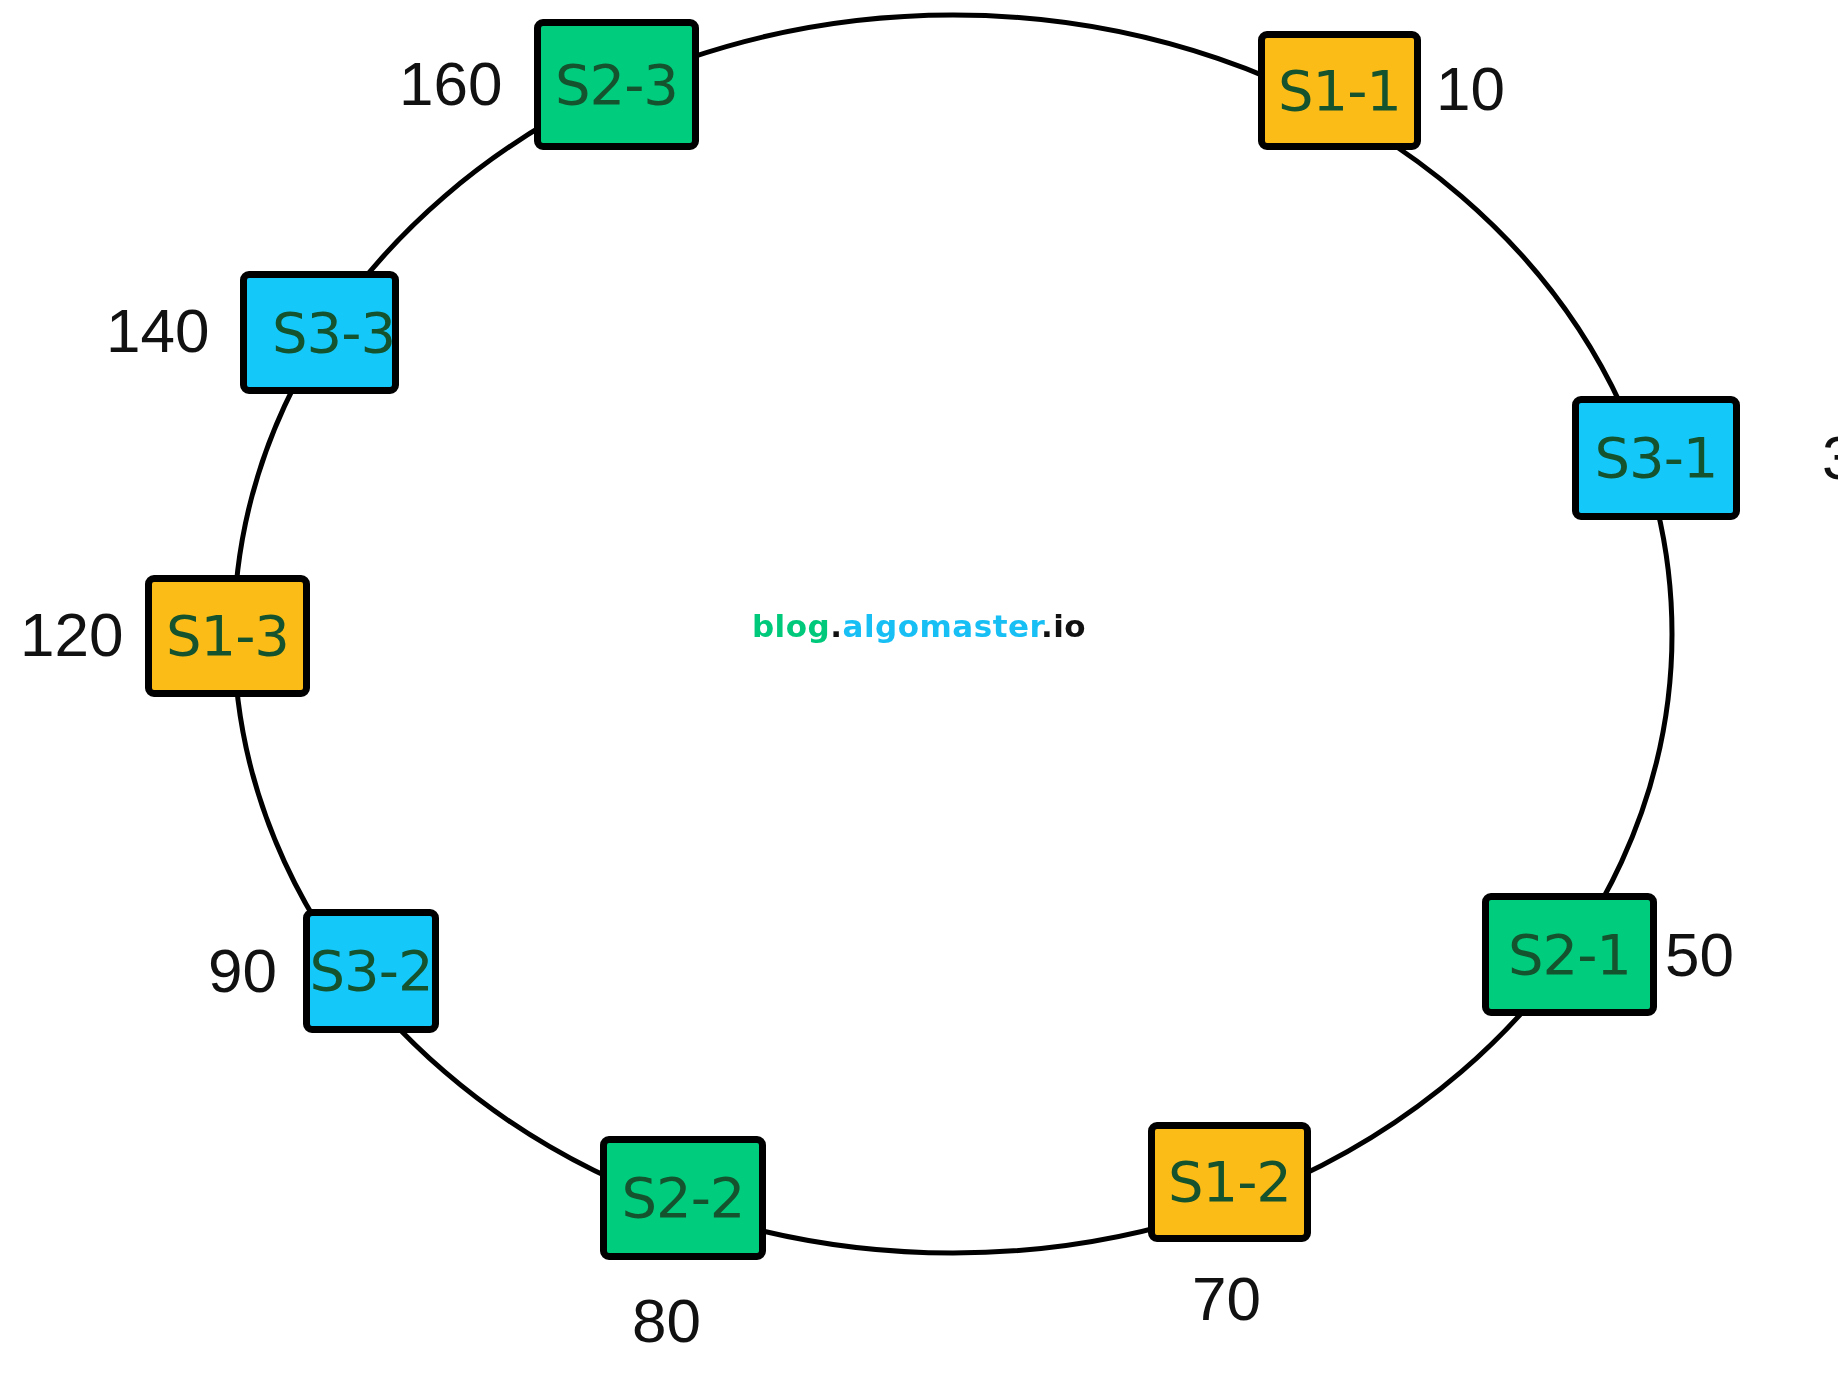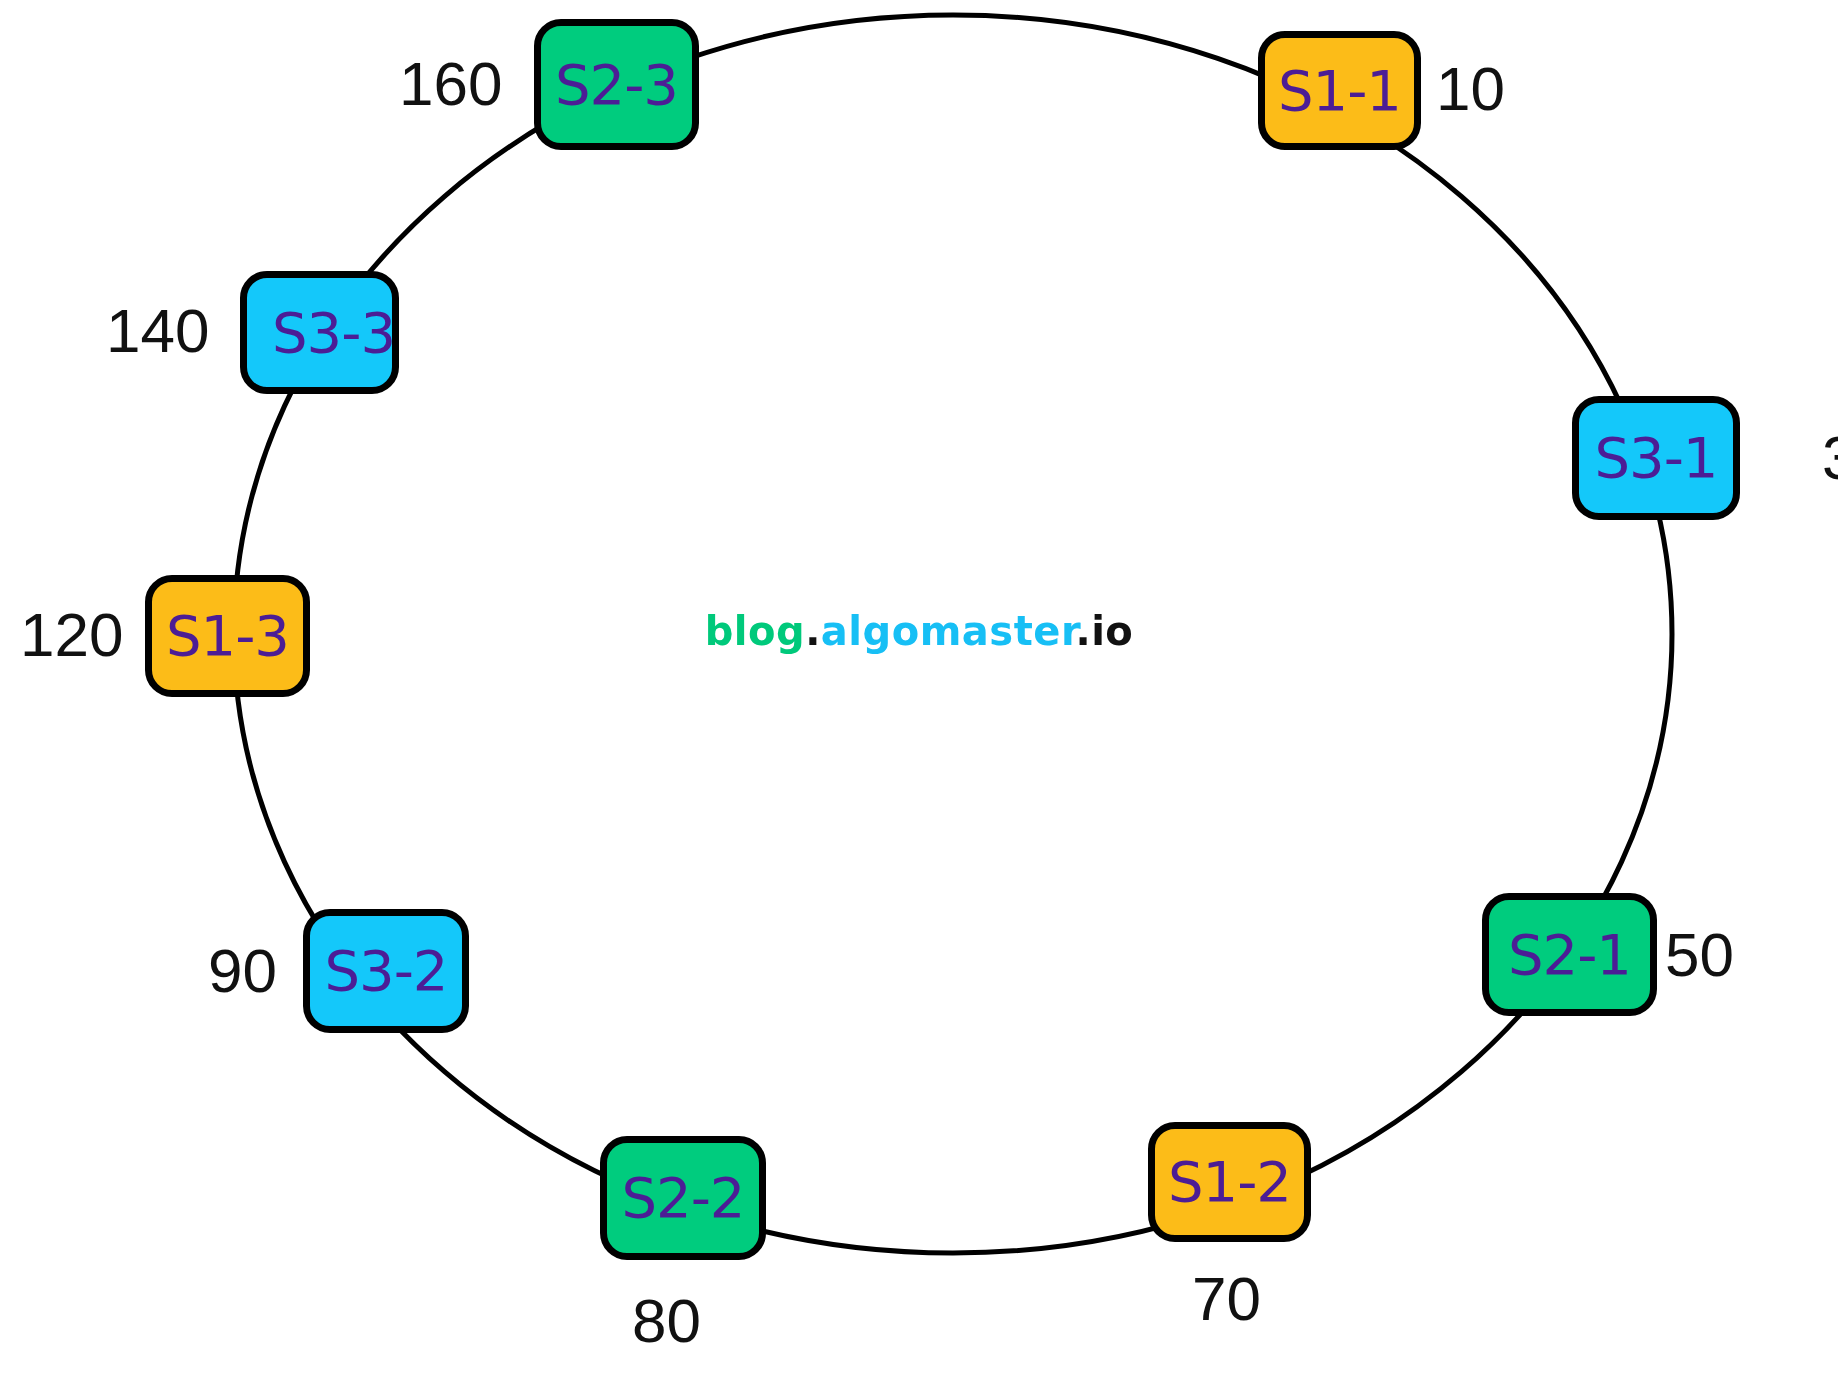--- a/index.html
+++ b/index.html
@@ -22,25 +22,25 @@
     width: 1838px;
     height: 1390px;
   }
   .node {
     position: absolute;
     display: flex;
     align-items: center;
     justify-content: center;
     box-sizing: border-box;
     border: 7px solid #000000;
-    border-radius: 27px;
+    border-radius: 9px;
     font-family: "DejaVu Sans", sans-serif;
     font-size: 56px;
     font-weight: 500;
-    color: #4c1d95;
+    color: #14532d;
     letter-spacing: -1px;
     line-height: 1;
     white-space: nowrap;
     z-index: 5;
   }
   .node-orange { background: #FCBC18; }
   .node-green  { background: #00CC7E; }
   .node-cyan   { background: #14C8FA; }
 
   .hashlabel {
@@ -54,21 +54,21 @@
     z-index: 4;
   }
 
   #watermark {
     position: absolute;
     left: 0;
     top: 608px;
     width: 1838px;
     text-align: center;
     font-family: "DejaVu Sans", sans-serif;
-    font-size: 40px;
+    font-size: 31px;
     font-weight: bold;
     letter-spacing: 0.5px;
     z-index: 3;
     white-space: nowrap;
   }
   #watermark .wm-blog { color: #00C97B; }
   #watermark .wm-dot  { color: #111111; }
   #watermark .wm-algo { color: #17BFF5; }
   #watermark .wm-io   { color: #111111; }
 </style>
@@ -90,21 +90,21 @@
       </div>
       <div class="node node-green" style="left: 1482px; top: 893px; width: 175px; height: 123px;">
         <span>S2-1</span>
       </div>
       <div class="node node-orange" style="left: 1148px; top: 1122px; width: 163px; height: 120px;">
         <span>S1-2</span>
       </div>
       <div class="node node-green" style="left: 600px; top: 1136px; width: 166px; height: 124px;">
         <span>S2-2</span>
       </div>
-      <div class="node node-cyan" style="left: 303px; top: 909px; width: 166px; height: 124px;">
+      <div class="node node-cyan" style="left: 303px; top: 909px; width: 136px; height: 124px;">
         <span>S3-2</span>
       </div>
       <div class="node node-orange" style="left: 145px; top: 575px; width: 165px; height: 122px;">
         <span>S1-3</span>
       </div>
       <div class="node node-cyan" style="left: 240px; top: 271px; width: 159px; height: 123px; padding-left: 28px;">
         <span>S3-3</span>
       </div>
       <div class="node node-green" style="left: 534px; top: 19px; width: 165px; height: 131px;">
         <span>S2-3</span>

